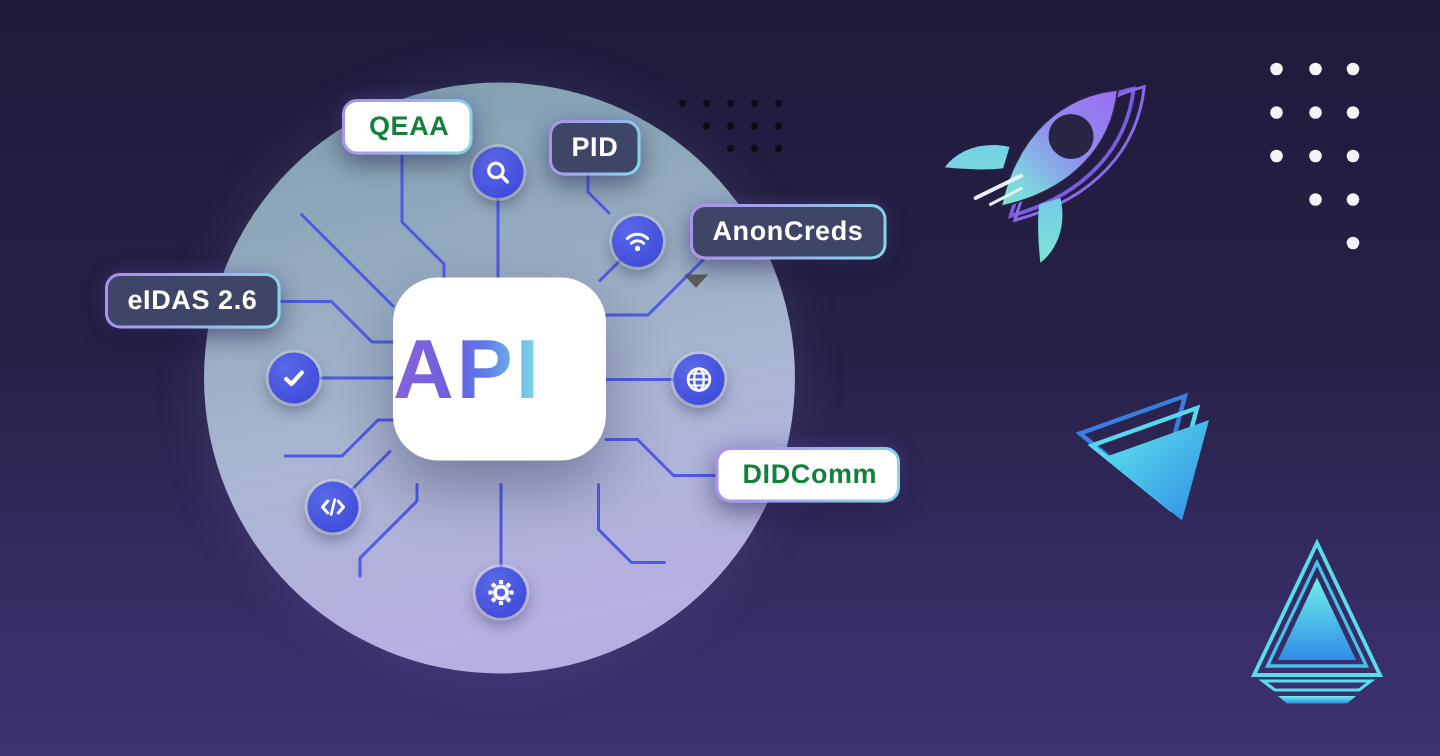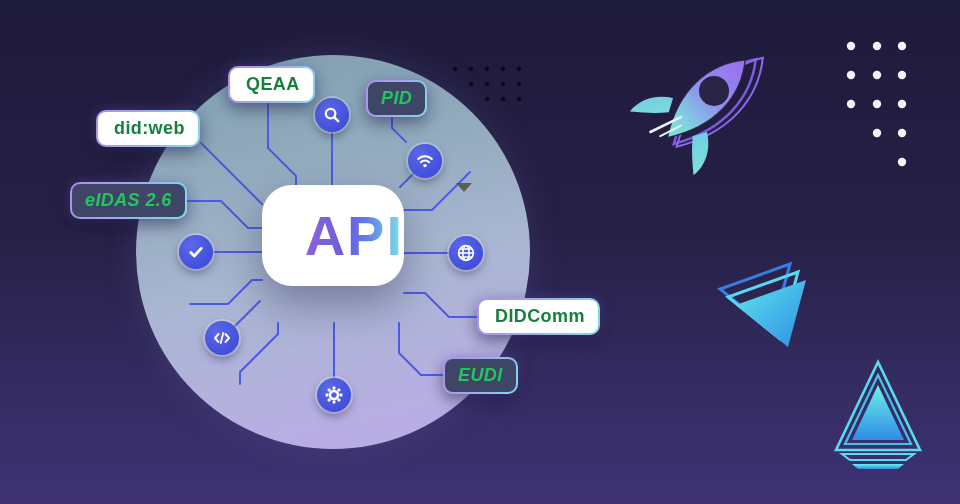--- a/index.html
+++ b/index.html
@@ -20,25 +20,25 @@
     position:absolute;padding:2px;border-radius:10px;
     background:linear-gradient(115deg,#ab8fe9 0%,#9fa8ee 45%,#7fdde8 100%);
     box-shadow:0 6px 16px rgba(16,12,44,.45),0 0 12px rgba(150,135,240,.28);
   }
   .pill>span{
     display:flex;align-items:center;justify-content:center;height:33px;
     padding:0 13px;border-radius:8px;font-size:18px;font-weight:700;letter-spacing:.4px;
     white-space:nowrap;
   }
   .pill.light>span{background:#ffffff;color:#15803d;padding-left:16px;}
-  .pill.dark>span{background:#3e4566;color:#22c55e;font-style:italic;}
+  .pill.dark>span{background:#3e4566;color:#ffffff;}
   
   .api-card{
-    position:absolute;left:262px;top:185px;width:142px;height:101px;border-radius:30px;
-    background:#ffffff;display:flex;align-items:center;justify-content:flex-end;
+    position:absolute;left:262px;top:185px;width:142px;height:122px;border-radius:30px;
+    background:#ffffff;display:flex;align-items:center;justify-content:flex-start;
     box-shadow:0 18px 40px rgba(22,17,58,.35);
   }
   .api-text{
     font-size:56px;font-weight:800;letter-spacing:2px;
     background:linear-gradient(90deg,#8b63d8 0%,#6a5fe0 42%,#5f7ce8 62%,#7ee4e4 100%);
     -webkit-background-clip:text;background-clip:text;color:transparent;line-height:1;
   }
   
   .node-icon{
     position:absolute;width:34px;height:34px;border-radius:50%;
@@ -212,26 +212,23 @@
   </div>
 
   <div class="tiny-triangle"></div>
 
   <div class="pill light" style="left:228px;top:66px">
       <span>QEAA</span>
     </div>
   <div class="pill dark" style="left:366px;top:80px">
       <span>PID</span>
     </div>
-  <div class="pill light" style="left:96px;top:110px">
-      <span>did:web</span>
+  <div class="pill dark" style="left:460px;top:136px">
+      <span>AnonCreds</span>
     </div>
   <div class="pill dark" style="left:70px;top:182px">
       <span>eIDAS 2.6</span>
     </div>
   <div class="pill light" style="left:477px;top:298px">
       <span>DIDComm</span>
     </div>
-  <div class="pill dark" style="left:443px;top:357px">
-      <span>EUDI</span>
-    </div>
 
 </div>
 
 </body></html>

